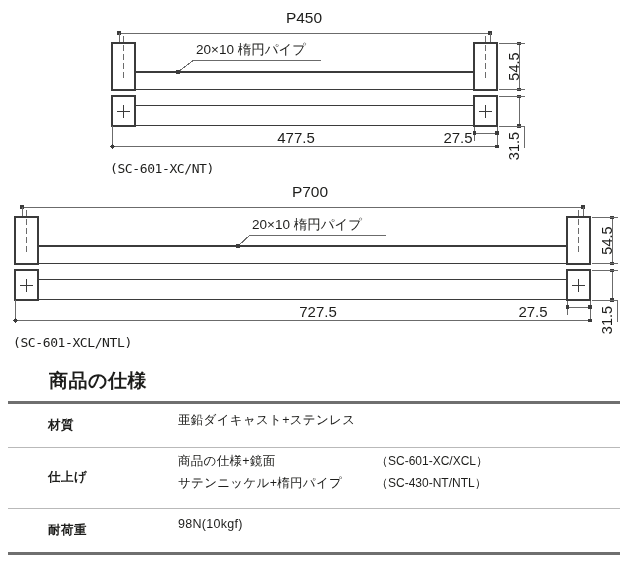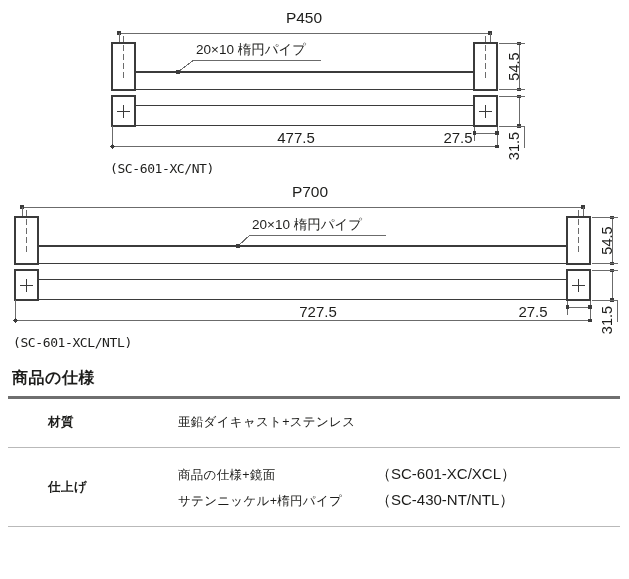--- a/index.html
+++ b/index.html
@@ -14,25 +14,26 @@
   }
   .stage{position:absolute;left:0;top:0;width:629px;height:452px;}
   .dwg{position:absolute;left:0;top:0;}
 
   
   .spec{
     position:absolute;
     left:8px; top:368px; width:612px;
   }
   .spec-title{
-    font-size:16px;
+    font-size:19px;
     font-weight:bold;
     letter-spacing:.5px;
     color:#1d1d1b;
     padding:0 0 7px 4px;
+    margin-left:37px;
   }
   .spec-table{
     border-collapse:collapse;
     width:612px;
     table-layout:fixed;
   }
   .spec-table tr{ }
   .spec-table tr.first-row > td{border-top:3px solid #6f6f6f;}
   .spec-table td{
     border-bottom:1px solid #b9b9b9;
@@ -45,26 +46,26 @@
     font-size:12.5px;
     font-weight:bold;
     color:#1d1d1b;
     padding:13px 0 13px 40px;
     letter-spacing:.5px;
     box-sizing:border-box;
   }
   td.val{
     font-size:12.5px;
     color:#1d1d1b;
-    padding:13px 0 13px 5px;
+    padding:3px 0 13px 5px;
     letter-spacing:.3px;
   }
   .val-line{display:block;white-space:nowrap;line-height:1.75;}
   .val-main{display:inline-block;min-width:198px;}
-  .val-code{display:inline-block;font-size:15px;letter-spacing:0px;}
+  .val-code{display:inline-block;font-size:12px;letter-spacing:0px;}
 </style>
 </head>
 <body>
 
 <div class="stage">
 
   <svg class="dwg" width="629" height="185" viewBox="0 0 629 185" style="left:0;top:0;">
     <g stroke-linecap="square" shape-rendering="crispEdges">
 
       <line x1="119" y1="33" x2="490" y2="33" stroke="#6b6b6b" stroke-width="1"></line>
@@ -229,17 +230,25 @@
           <td class="val">
             <span class="val-line">
               <span class="val-main">商品の仕様+鏡面</span><span class="val-code">（SC-601-XC/XCL）</span>
             </span>
             <span class="val-line">
               <span class="val-main">サテンニッケル+楕円パイプ</span><span class="val-code">（SC-430-NT/NTL）</span>
             </span>
           </td>
         </tr>
 
+        <tr class="last-row">
+          <td class="lbl">耐荷重</td>
+          <td class="val">
+            <span class="val-line">
+              <span class="val-main">98N(10kgf)</span>
+            </span>
+          </td>
+        </tr>
       </tbody>
     </table>
   </div>
 
 </div>
 
 </body></html>

